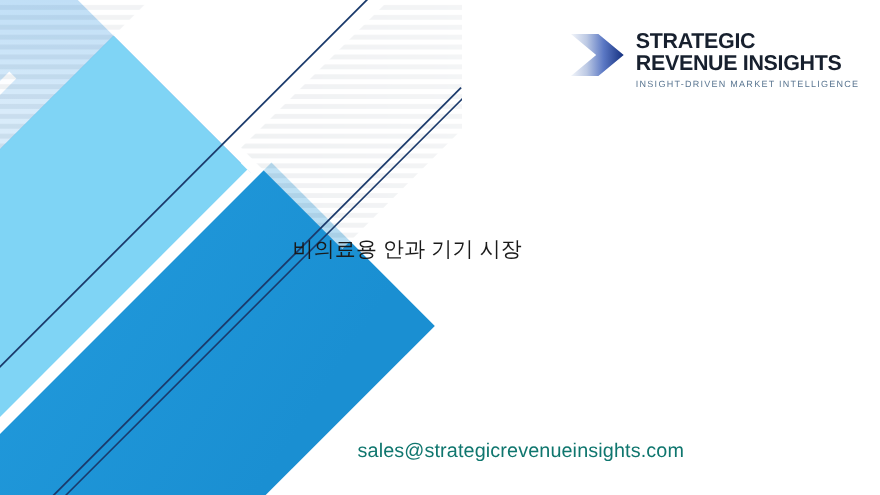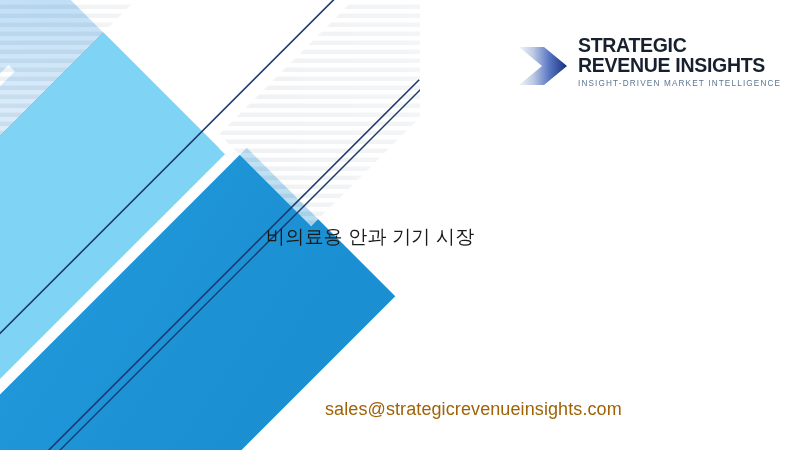--- a/index.html
+++ b/index.html
@@ -23,21 +23,21 @@
     width:420px;height:450px;
     overflow:hidden;
     pointer-events:none;
   }
 
   
   #logo{
     position:absolute;
     left:518px;top:28px;
     width:240px;height:60px;
-    display:flex;align-items:flex-end;
+    display:flex;align-items:flex-start;
   }
   #logo-mark{
     width:52px;height:44px;
     flex:0 0 52px;
     margin-right:8px;
   }
   #logo-text{
     display:flex;flex-direction:column;
     justify-content:center;
     line-height:1;
@@ -56,33 +56,33 @@
     font-family:Liberation Sans, sans-serif;
     font-size:8.2px;
     letter-spacing:1.15px;
     color:#5a7691;
     white-space:nowrap;
   }
 
   
   #report-title{
     position:absolute;
-    left:266px;top:224px;
+    left:266px;top:214px;
     font-size:19px;
     color:#1a1a1a;
     white-space:nowrap;
     letter-spacing:0.2px;
   }
 
   
   #contact-email{
     position:absolute;
     left:325px;top:399px;
     font-size:18px;
-    color:#a16207;
+    color:#0f766e;
     white-space:nowrap;
     letter-spacing:0.1px;
   }
 </style>
 </head>
 <body>
 
 <div id="slide">
 
   <div id="artwork">

